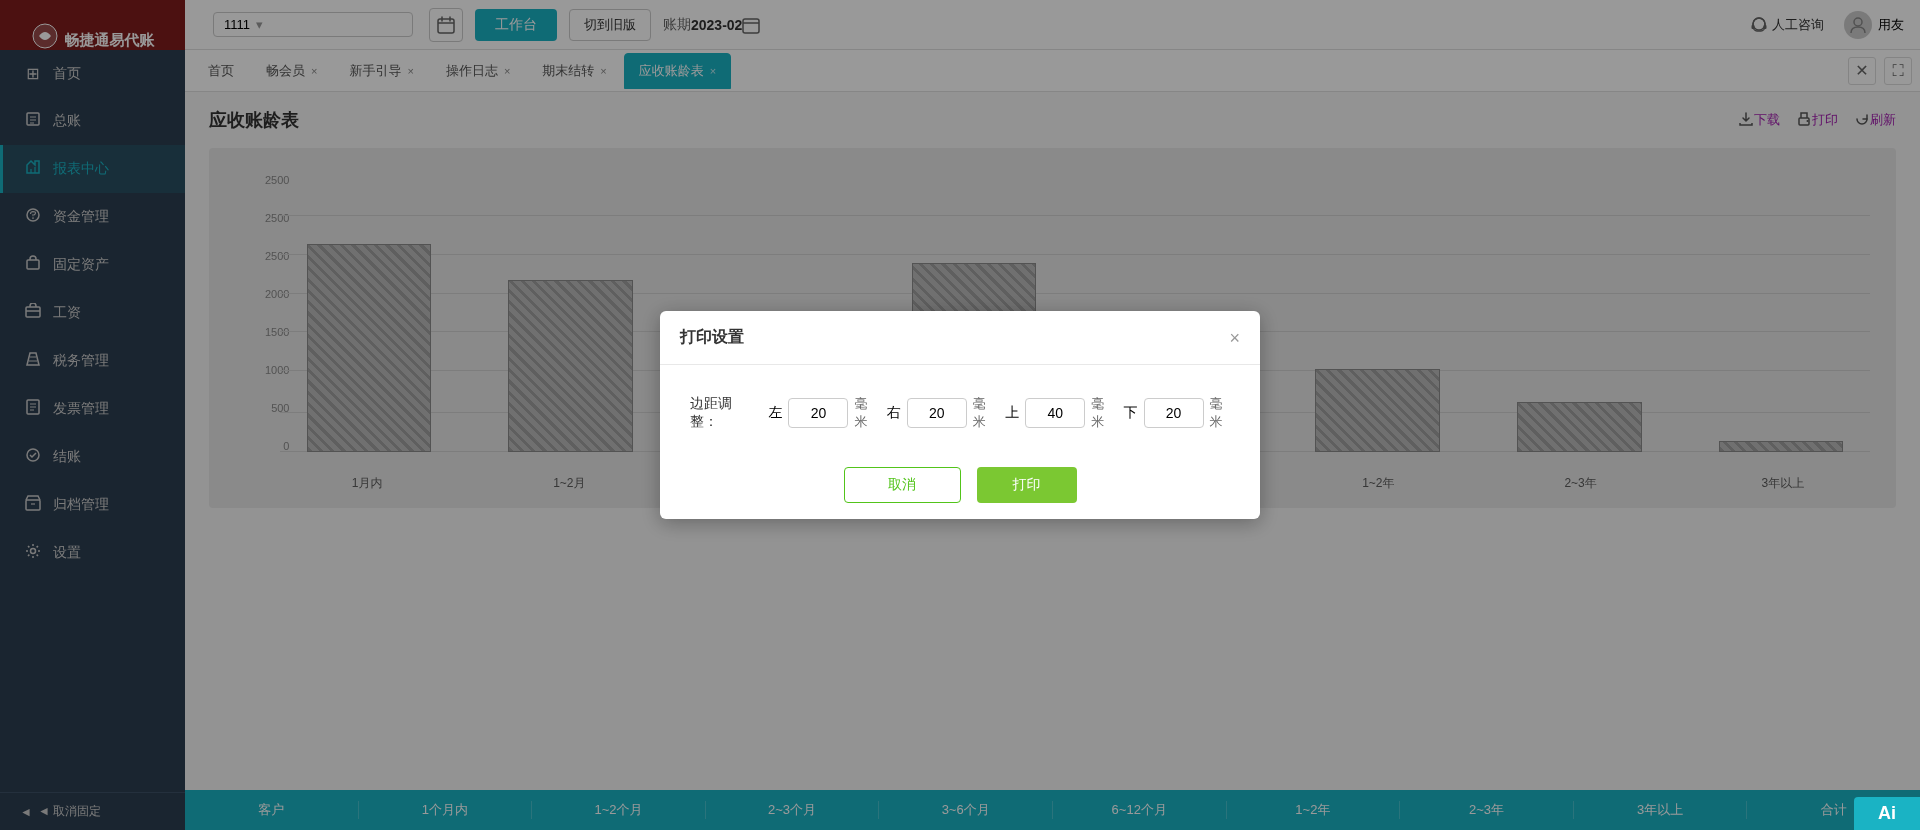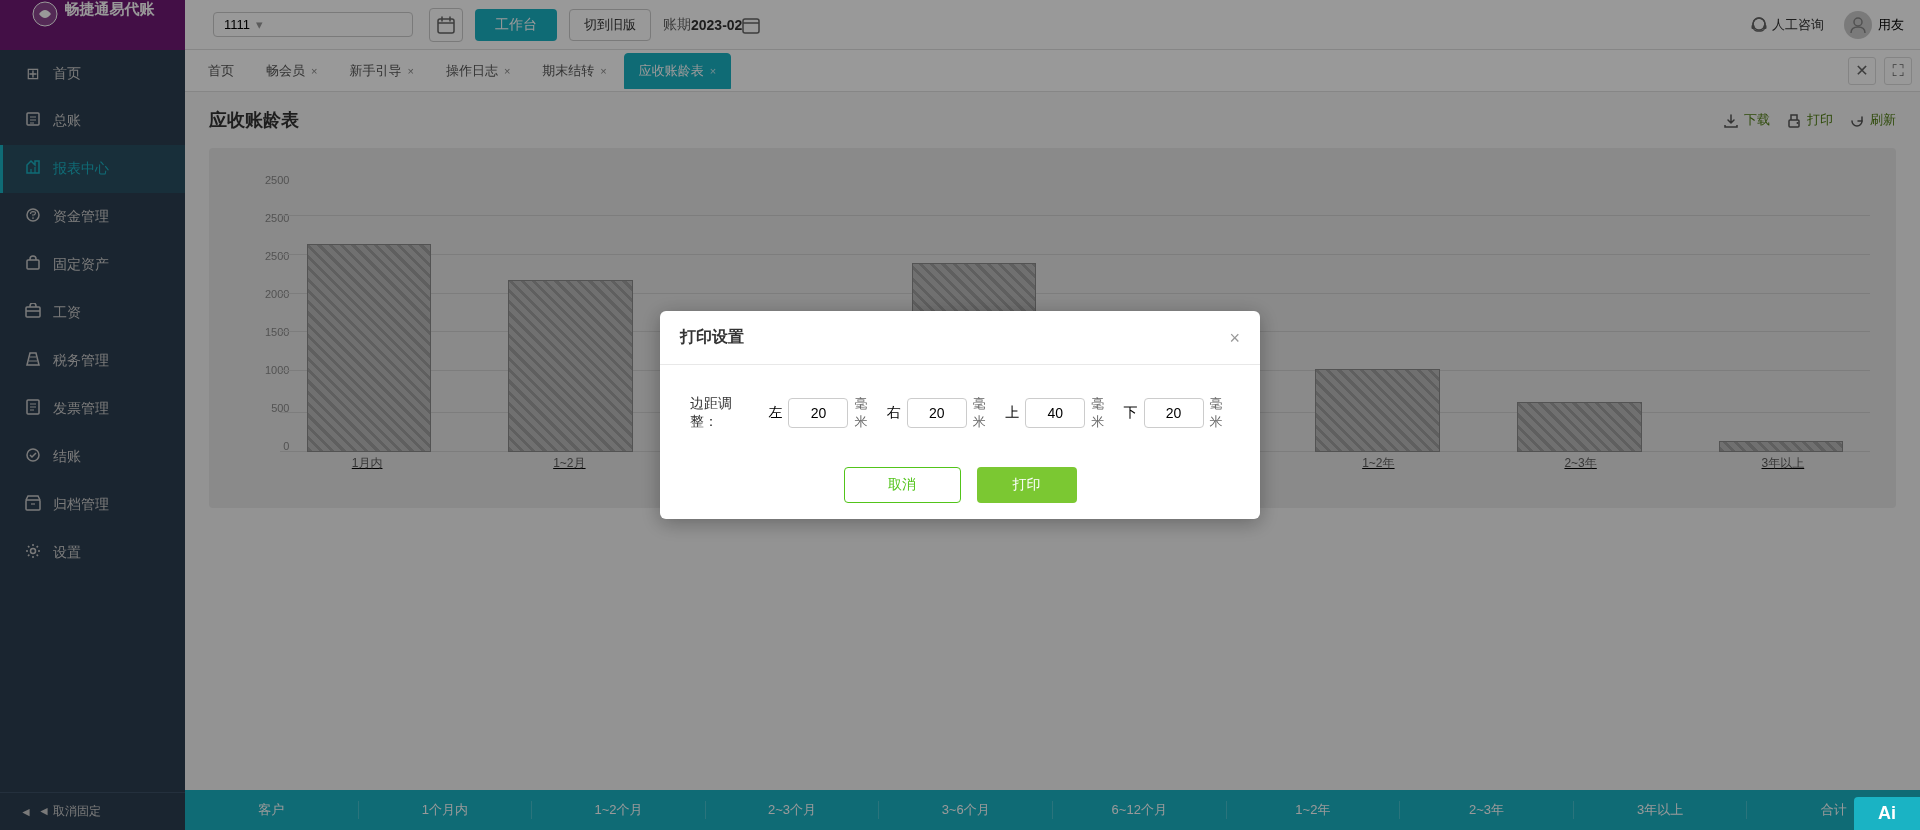--- a/index.html
+++ b/index.html
@@ -10,24 +10,24 @@
       display: flex;
       align-items: center;
       height: 50px;
       background: #fff;
       border-bottom: 1px solid #e0e0e0;
       padding: 0 16px;
       gap: 12px;
     }
     .logo-area {
       width: 185px;
-      background: #701a75;
+      background: #7f1d1d;
       height: 50px;
       display: flex;
-      align-items: flex-start;
+      align-items: flex-end;
       justify-content: center;
       color: #fff;
       font-size: 15px;
       font-weight: bold;
       flex-shrink: 0;
       margin-left: -16px;
     }
     .logo-icon {
       width: 28px;
       height: 28px;
@@ -243,24 +243,23 @@
       font-weight: bold;
       color: #333;
     }
     .page-actions {
       display: flex;
       align-items: center;
       gap: 16px;
     }
     .action-btn {
       display: flex;
-      align-items: flex-end;
-      gap: 5px;
-      cursor: pointer;
-      color: #4d7c0f;
+      align-items: flex-start;
+      cursor: pointer;
+      color: #a21caf;
       font-size: 13px;
     }
 
     
     .chart-area {
       background: #fff;
       border-radius: 4px;
       padding: 16px;
       height: 360px;
       position: relative;
@@ -425,26 +424,25 @@
         #b0b0b0,
         #b0b0b0 3px,
         #d0d0d0 3px,
         #d0d0d0 8px
       );
       border: 1px solid #999;
       min-height: 2px;
     }
     .chart-x-labels {
       position: absolute;
-      bottom: 20px;
+      bottom: 0;
       left: 55px;
       right: 10px;
       display: flex;
       gap: 28px;
-      text-decoration: underline;
     }
     .chart-x-label {
       flex: 1;
       text-align: center;
       font-size: 12px;
       color: #666;
     }
     .chart-grid {
       position: absolute;
       left: 55px;

